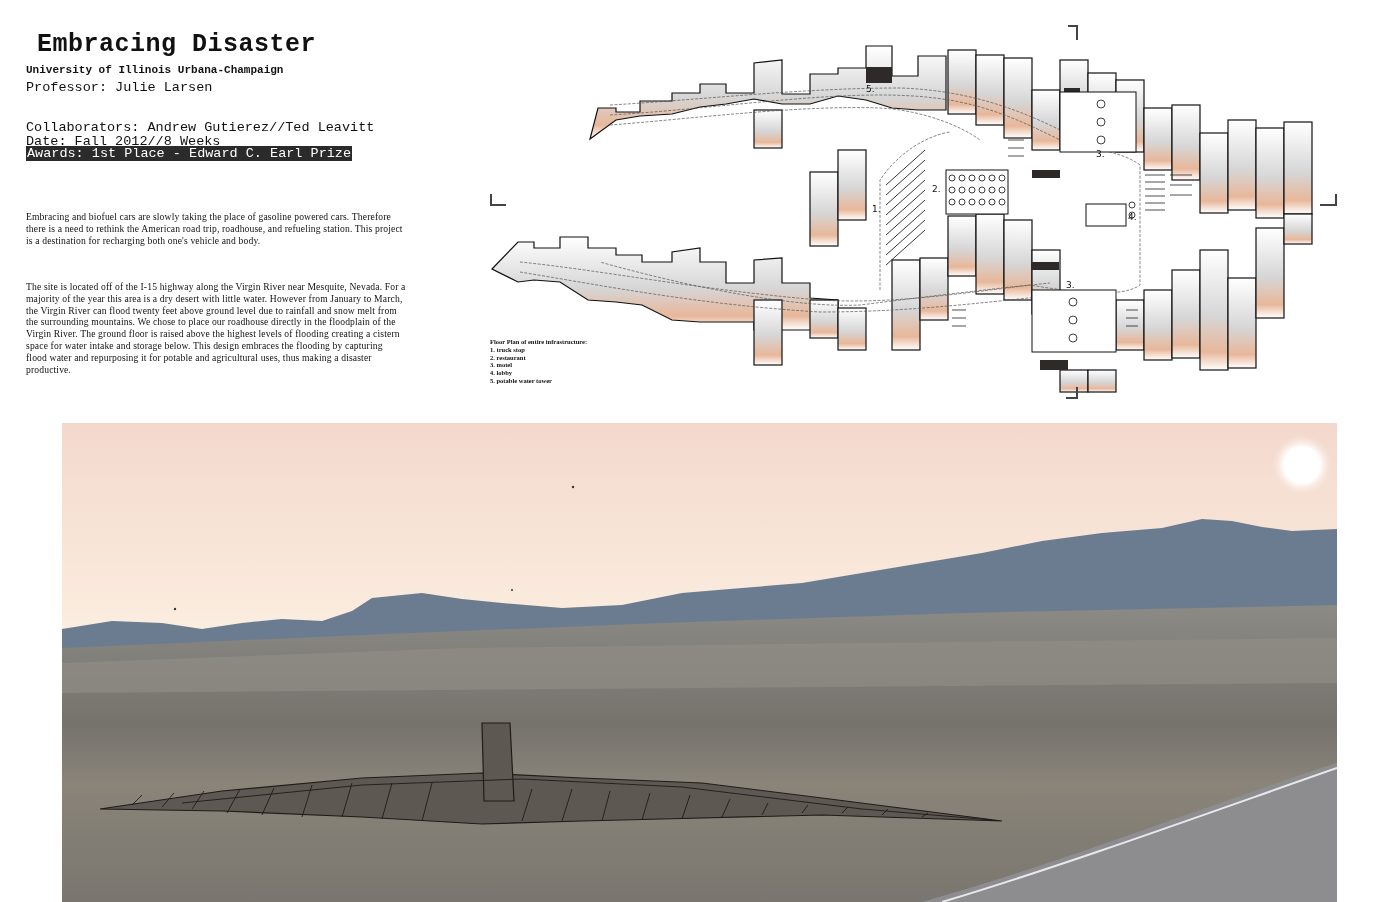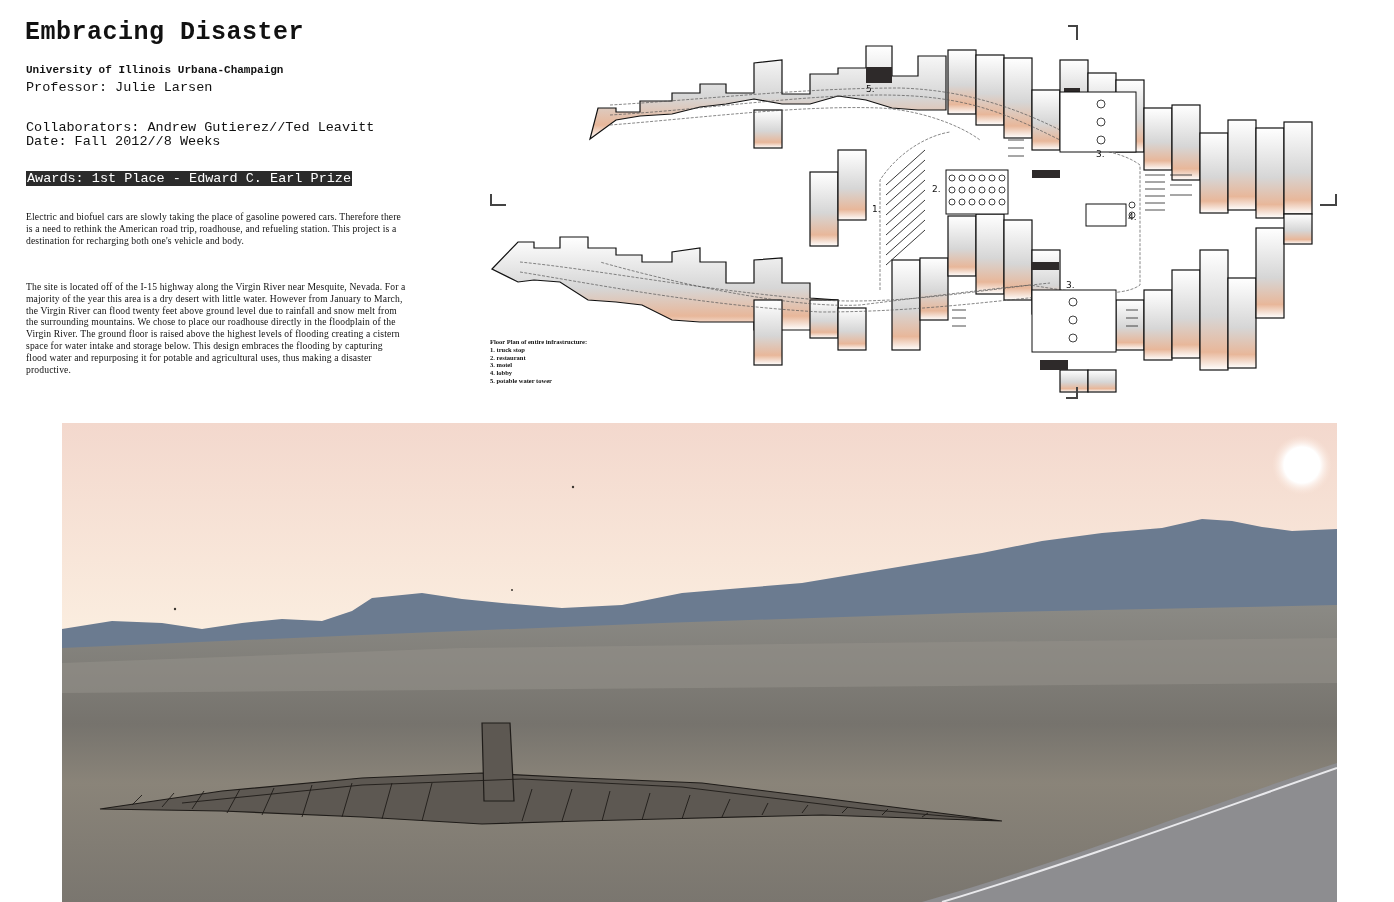--- a/index.html
+++ b/index.html
@@ -1,37 +1,37 @@
 <!DOCTYPE html>
 <html><head>
 <meta charset="utf-8">
 <style>
   html, body { margin: 0; padding: 0; background: #ffffff; }
   body { width: 1394px; height: 902px; position: relative; overflow: hidden; font-family: "Liberation Mono", "DejaVu Sans Mono", monospace; color: #111; }
-  .title { position: absolute; left: 25px; top: 18px; font-family: "Liberation Mono", monospace; font-weight: bold; font-size: 25px; letter-spacing: 0.5px; margin: 0; }
+  .title { position: absolute; left: 25px; top: 18px; font-family: "Liberation Mono", monospace; font-weight: bold; font-size: 25px; letter-spacing: 0.5px; margin: 12px; }
   .school { position: absolute; left: 26px; top: 64px; font-weight: bold; font-size: 11px; margin: 0; }
   .meta { position: absolute; left: 26px; font-size: 13.5px; margin: 0; white-space: nowrap; }
   .award { background: #2b2b2b; color: #fff; padding: 0 1px; }
   .para { position: absolute; left: 26px; width: 380px; font-family: "Liberation Serif", serif; font-size: 9.6px; line-height: 11.8px; margin: 0; letter-spacing: 0.15px; }
   .legend { position: absolute; left: 490px; top: 338px; font-family: "Liberation Serif", serif; font-size: 6.5px; line-height: 7.8px; font-weight: bold; }
   .legend div { white-space: nowrap; }
   .plan { position: absolute; left: 480px; top: 20px; width: 870px; height: 385px; }
   .photo { position: absolute; left: 62px; top: 423px; width: 1275px; height: 479px; overflow: hidden; }
 </style>
 </head>
 <body>
 
 <h1 class="title">Embracing Disaster</h1>
 <h2 class="school">University of Illinois Urbana-Champaign</h2>
 <p class="meta" style="top:80px">Professor: Julie Larsen</p>
 <p class="meta" style="top:120px">Collaborators: Andrew Gutierez//Ted Leavitt</p>
 <p class="meta" style="top:134px">Date: Fall 2012//8 Weeks</p>
-<p class="meta" style="top:171px"><span class="award">Awards: 1st Place - Edward C. Earl Prize</span></p>
-
-<p class="para" style="top:211px">Electric and biofuel cars are slowly taking the place of gasoline powered cars. Therefore there is a need to rethink the American road trip, roadhouse, and refueling station. This project is a destination for recharging both one's vehicle and body.</p>
+<p class="meta" style="top:146px"><span class="award">Awards: 1st Place - Edward C. Earl Prize</span></p>
+
+<p class="para" style="top:211px">Embracing and biofuel cars are slowly taking the place of gasoline powered cars. Therefore there is a need to rethink the American road trip, roadhouse, and refueling station. This project is a destination for recharging both one's vehicle and body.</p>
 <p class="para" style="top:281px">The site is located off of the I-15 highway along the Virgin River near Mesquite, Nevada. For a majority of the year this area is a dry desert with little water. However from January to March, the Virgin River can flood twenty feet above ground level due to rainfall and snow melt from the surrounding mountains. We chose to place our roadhouse directly in the floodplain of the Virgin River. The ground floor is raised above the highest levels of flooding creating a cistern space for water intake and storage below. This design embraces the flooding by capturing flood water and repurposing it for potable and agricultural uses, thus making a disaster productive.</p>
 
 <svg class="plan" viewBox="480 20 870 385" xmlns="http://www.w3.org/2000/svg">
   <defs>
     <linearGradient id="bldg" x1="0" y1="0" x2="0" y2="1">
       <stop offset="0" stop-color="#ffffff"></stop>
       <stop offset="0.55" stop-color="#d6d6d6"></stop>
       <stop offset="0.85" stop-color="#e8b79a"></stop>
       <stop offset="1" stop-color="#ffffff"></stop>
     </linearGradient>

